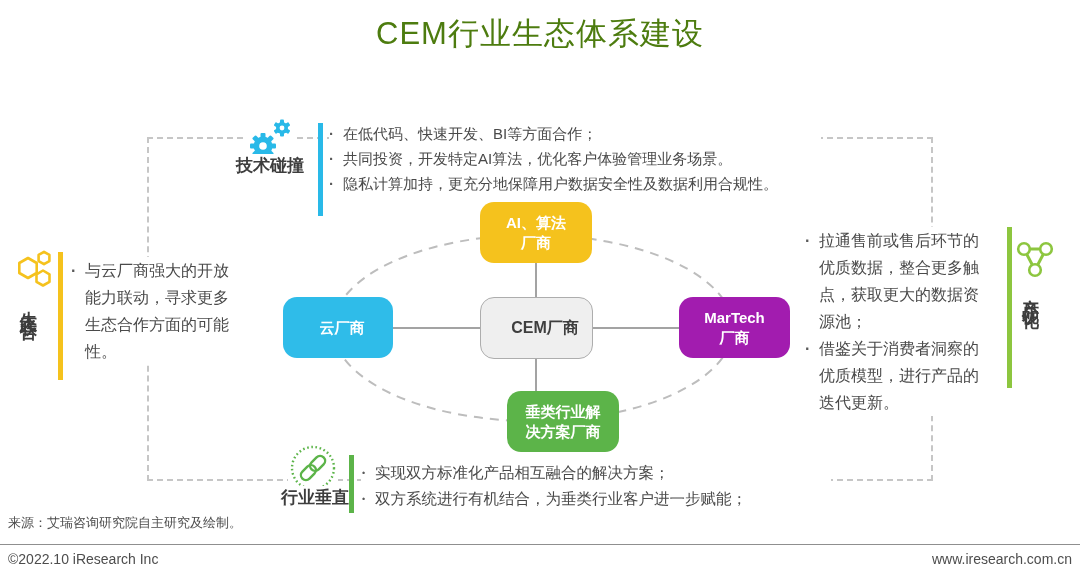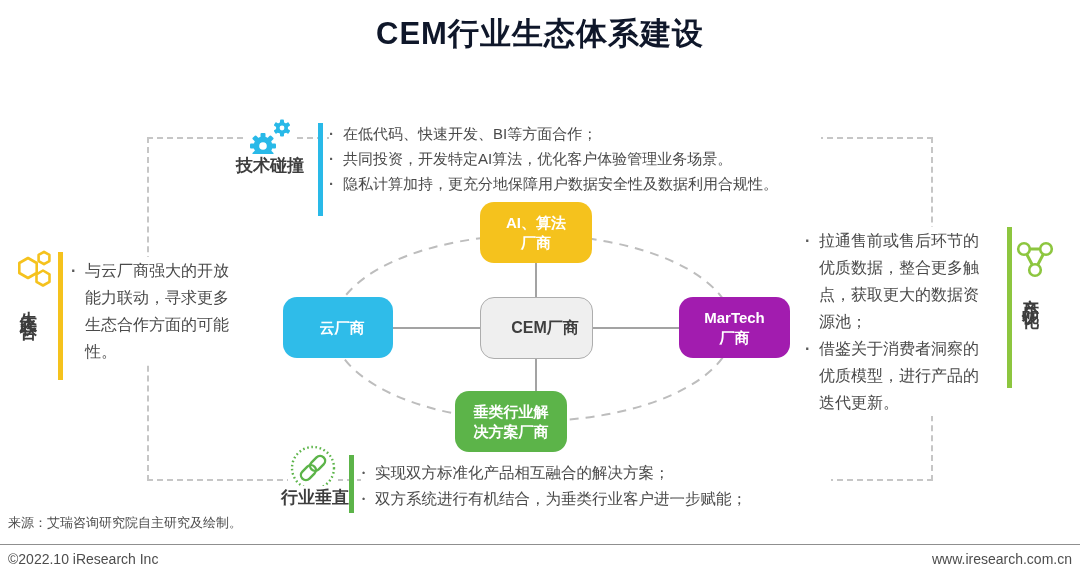--- a/index.html
+++ b/index.html
@@ -1,41 +1,41 @@
 <!DOCTYPE html>
 <html><head>
 <meta charset="utf-8">
 <style>
   * { box-sizing: border-box; margin: 0; padding: 0; }
   html,body { background:#fff; }
   body { font-family: "Liberation Sans", "DejaVu Sans", sans-serif; }
   .canvas { position:relative; width:1080px; height:581px; background:#fff; overflow:hidden; }
   .abs { position:absolute; }
 
-  .title { top:13px; left:0; width:1080px; text-align:center; font-size:31px; font-weight:bold;
-           color:#0f172a; letter-spacing:1px; z-index:4; }
+  .title { top:13px; left:0; width:1080px; text-align:center; font-size:31px; font-weight:normal;
+           color:#4d7c0f; letter-spacing:1px; z-index:4; }
 
   
   .frame { left:147px; top:137px; width:786px; height:344px; border:2px dashed #c6c6c6; z-index:0; }
   .ellipse-svg { left:330px; top:230px; z-index:0; }
 
   
   .connector { background:#a3a3a3; z-index:1; }
   .conn-top    { left:535px; top:263px; width:2px;  height:34px; }
   .conn-bottom { left:535px; top:358px; width:2px;  height:33px; }
   .conn-left   { left:393px; top:327px; width:87px; height:2px; }
   .conn-right  { left:592px; top:327px; width:87px; height:2px; }
 
   
   .node { display:flex; flex-direction:column; align-items:center; justify-content:center;
           color:#fff; font-weight:bold; font-size:15px; line-height:20px; text-align:center; z-index:2;border-radius:14px; }
   .node-top    { left:480px; top:202px; width:112px; height:61px; background:#F5C21D; }
   .node-left   { left:283px; top:297px; width:110px; height:61px; background:#2FBCE9;padding-left:8px; }
   .node-right  { left:679px; top:297px; width:111px; height:61px; background:#a21caf; }
-  .node-bottom { left:455px; top:391px; width:112px; height:61px; background:#5CB449; }
+  .node-bottom { left:507px; top:391px; width:112px; height:61px; background:#5CB449; }
   .node-center { left:480px; top:297px; width:113px; height:62px; background:#EFEFEF;
                  border:1px solid #ADADAD; color:#3e3e3e; font-size:16px;padding-left:17px; }
 
   
   .vbar { width:5px; z-index:3; }
   .bar-tech     { left:318px; top:123px;  height:93px;  background:#29B9E8; }
   .bar-eco      { left:58px;  top:252px;  height:128px; background:#F5C21D; }
   .bar-product  { left:1007px;top:227px;  height:161px; background:#8DC63F; }
   .bar-vertical { left:349px; top:455px;  height:58px;  background:#5CB449; }
 

